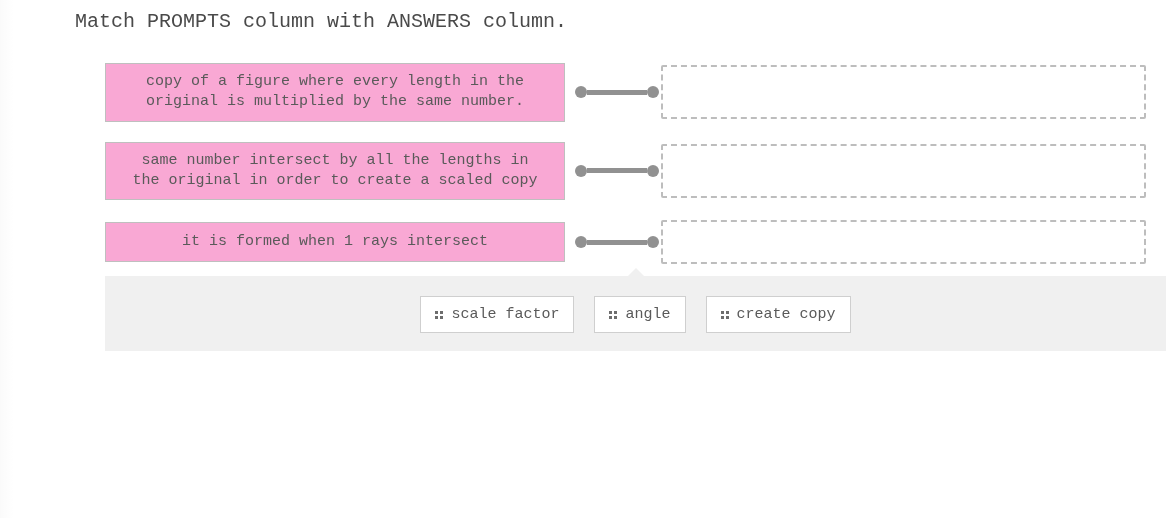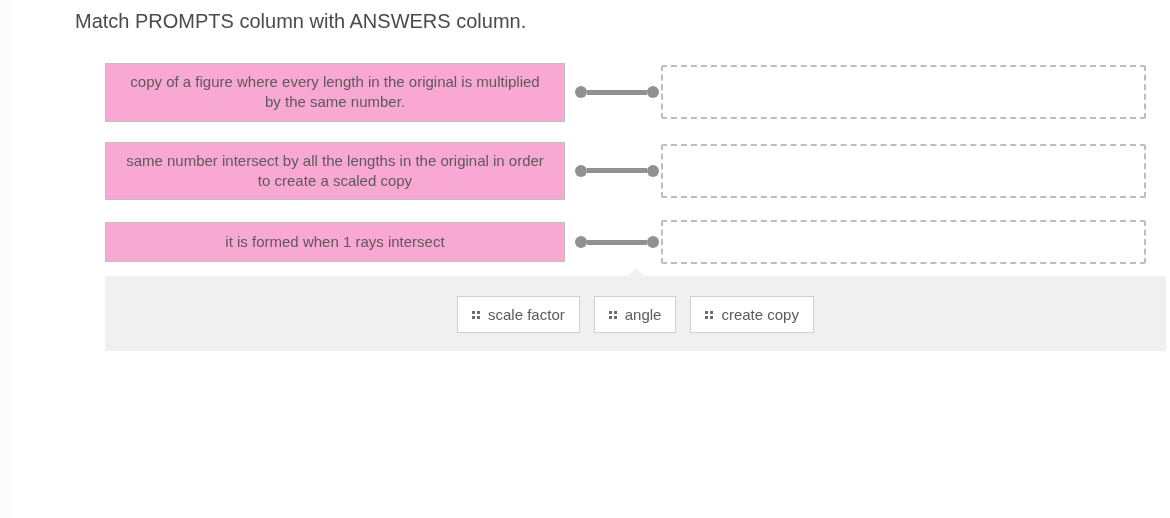--- a/index.html
+++ b/index.html
@@ -6,20 +6,21 @@
     body {
       font-family: Arial, Helvetica, sans-serif;
       background: #ffffff;
       width: 1170px;
       height: 518px;
       overflow: hidden;
       color: #333;
     }
     .container {
       padding: 10px 8px 0 75px;
+      font-family: Liberation Mono, monospace;
     }
     .instruction {
       font-size: 20px;
       color: #4a4a4a;
       margin-bottom: 30px;
       font-weight: 400;
     }
     .match-area {
       position: relative;
       padding-left: 30px;
@@ -77,21 +78,21 @@
     }
     .drop-zone.short {
       height: 44px;
     }
     .answer-bank {
       margin-top: 10px;
       background: #f0f0f0;
       padding: 20px 0 18px 0;
       display: flex;
       justify-content: center;
-      gap: 14px;
+      gap: 20px;
       position: relative;
       width: 1061px;
     }
     .answer-bank::before {
       content: "";
       position: absolute;
       top: -8px;
       left: 50%;
       margin-left: -8px;
       width: 0; height: 0;

